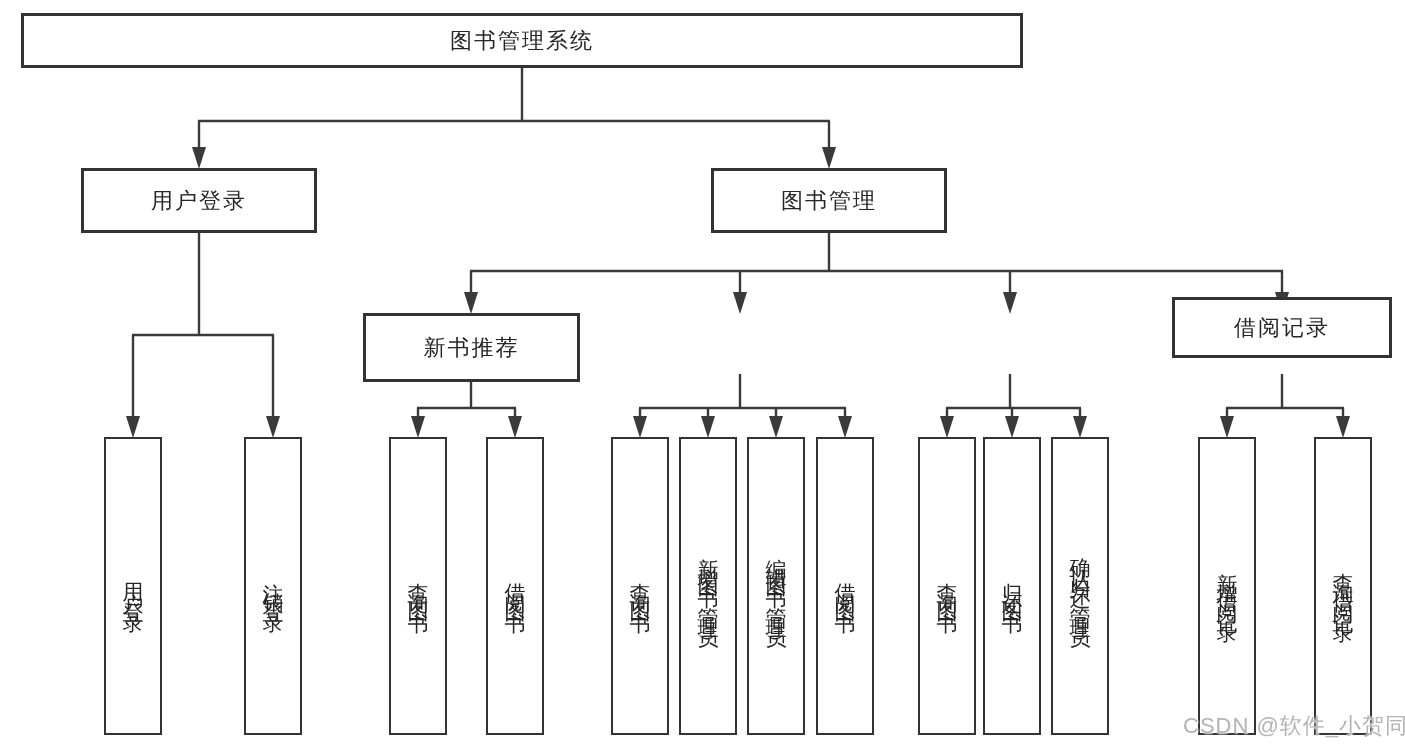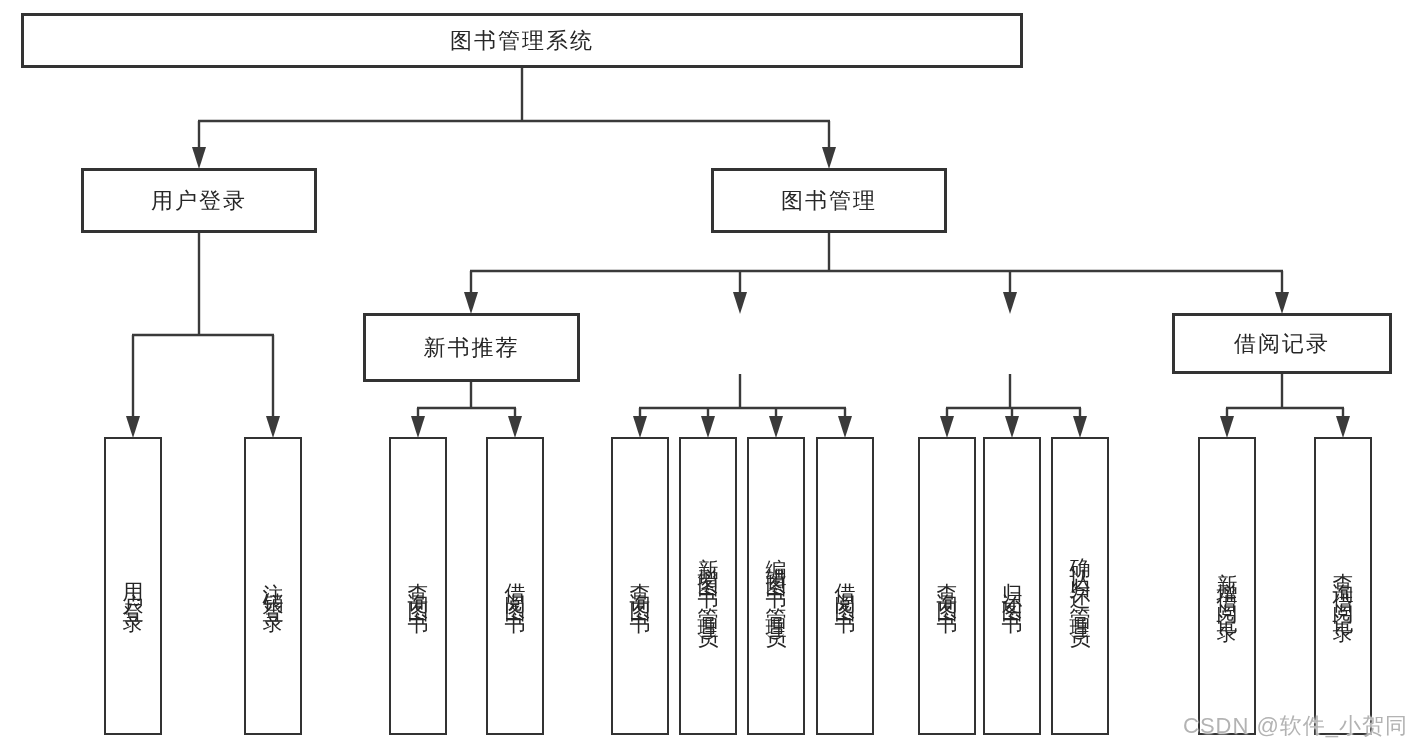--- a/index.html
+++ b/index.html
@@ -143,21 +143,21 @@
   <div class="node" style="left:81px; top:168px; width:236px; height:65px;">
     <span class="hlabel">用户登录</span>
   </div>
   <div class="node" style="left:711px; top:168px; width:236px; height:65px;text-align:right;">
     <span class="hlabel">图书管理</span>
   </div>
 
   <div class="node" style="left:363px; top:313px; width:217px; height:69px;">
     <span class="hlabel">新书推荐</span>
   </div>
-  <div class="node" style="left:1172px; top:313px; width:220px; height:61px;">
+  <div class="node" style="left:1172px; top:297px; width:220px; height:61px;">
     <span class="hlabel">借阅记录</span>
   </div>
 
   <div class="node leaf" style="left:104px; top:437px; width:58px; height:298px;">
     <span class="vtext">用户登录</span>
   </div>
   <div class="node leaf" style="left:244px; top:437px; width:58px; height:298px;">
     <span class="vtext">注销登录</span>
   </div>
   <div class="node leaf" style="left:389px; top:437px; width:58px; height:298px;">

